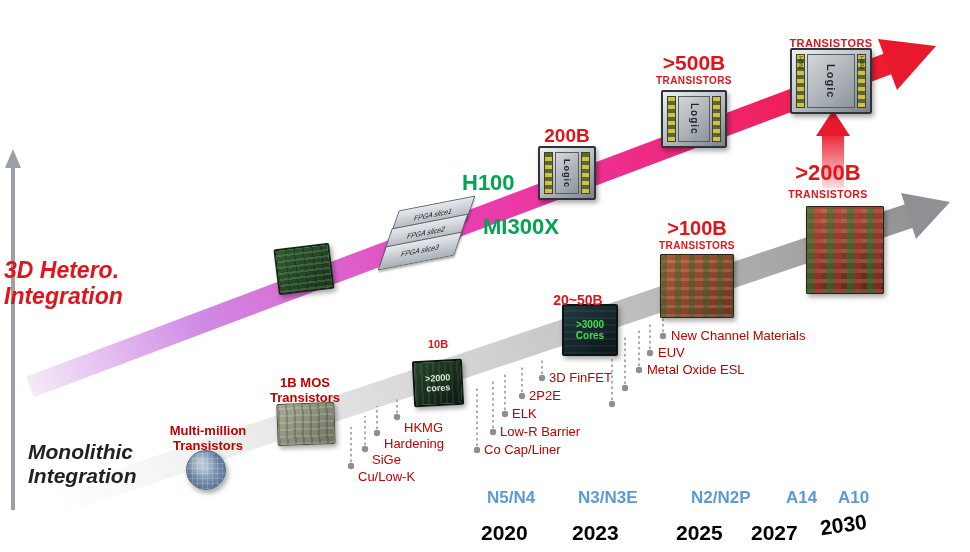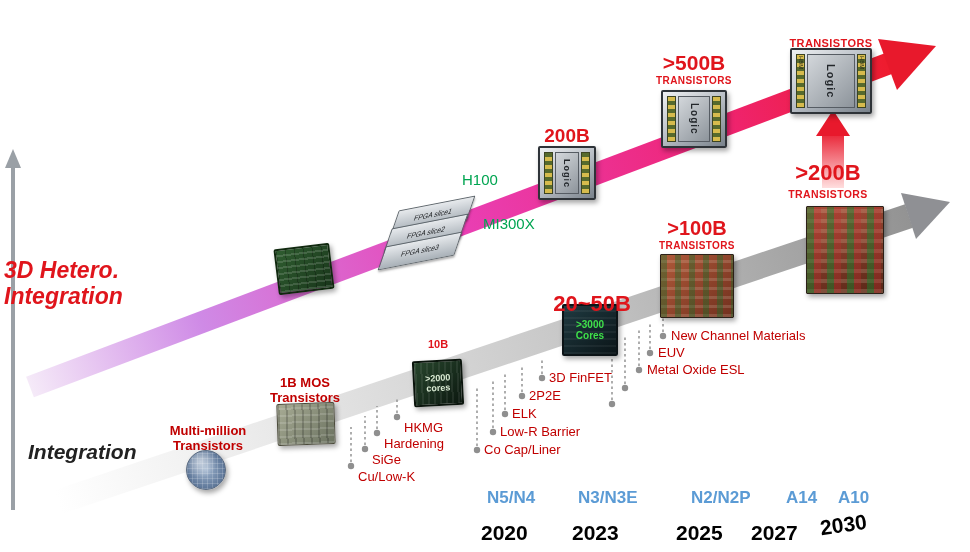--- a/index.html
+++ b/index.html
@@ -9,21 +9,21 @@
   html,body{background:#fff}
   #stage{
     position:relative;width:970px;height:552px;background:#fff;overflow:hidden;
     font-family:"Liberation Sans",sans-serif;
   }
   #layer-svg{position:absolute;left:0;top:0;z-index:1}
   .txt{position:absolute;z-index:3;line-height:1}
   .tech{color:var(--red_dark);font-size:13px;white-space:nowrap}
   .red-big{color:var(--red);font-weight:bold;text-align:center}
   .red-sub{color:var(--red);font-weight:bold;text-align:center;letter-spacing:.4px}
-  .green-big{color:var(--green);font-weight:normal;font-size:15px}
+  .green-big{color:var(--green);font-weight:bold;font-size:22px}
   .blue-node{color:var(--blue);font-weight:bold;font-size:17px}
   .year{color:#000;font-weight:bold;font-size:21px;white-space:nowrap}
   .track-label{font-weight:bold;font-style:italic;line-height:1.12;white-space:nowrap}
   .small-red{color:var(--red_dark);font-weight:600;font-size:13px;text-align:center;line-height:1.12}
 
   
   .chip{position:absolute;z-index:2;box-shadow:2px 3px 5px rgba(0,0,0,.35)}
   .wafer{width:40px;height:40px;border-radius:50%;border:1px solid #5a6a80;
     background:
       radial-gradient(circle at 35% 28%, rgba(255,255,255,.55), transparent 45%),
@@ -204,20 +204,21 @@
   </div>
 
   <div class="chip die-100b" style="left:660px;top:254px"></div>
   <div class="chip die-200b" style="left:806px;top:206px"></div>
 
   <div class="txt track-label" style="left:4px;top:258px;font-size:23px;color:var(--red)">
     <div>3D Hetero.</div>
     <div>Integration</div>
   </div>
   <div class="txt track-label" style="left:28px;top:440px;font-size:21px;color:#222">
+    <div>Monolithic</div>
     <div>Integration</div>
   </div>
 
   <div class="txt green-big" style="left:462px;top:172px">H100</div>
   <div class="txt green-big" style="left:483px;top:216px">MI300X</div>
 
   <div class="txt red-big" style="left:525px;top:126px;width:84px;font-size:19px">200B</div>
 
   <div class="txt red-big" style="left:644px;top:52px;width:100px;font-size:21px">&gt;500B</div>
   <div class="txt red-sub" style="left:644px;top:76px;width:100px;font-size:10px">TRANSISTORS</div>
@@ -227,21 +228,21 @@
   <div class="txt small-red" style="left:158px;top:424px;width:100px">
     <div>Multi-million</div>
     <div>Transistors</div>
   </div>
   <div class="txt small-red" style="left:260px;top:376px;width:90px">
     <div>1B MOS</div>
     <div>Transistors</div>
   </div>
 
   <div class="txt red-big" style="left:413px;top:339px;width:50px;font-size:11px">10B</div>
-  <div class="txt red-big" style="left:550px;top:293px;width:84px;font-size:22px">20~50B</div>
+  <div class="txt red-big" style="left:536px;top:293px;width:84px;font-size:14px">20~50B</div>
 
   <div class="txt red-big" style="left:647px;top:218px;width:100px;font-size:20px">&gt;100B</div>
   <div class="txt red-sub" style="left:647px;top:241px;width:100px;font-size:10px">TRANSISTORS</div>
 
   <div class="txt red-big" style="left:773px;top:162px;width:110px;font-size:22px">&gt;200B</div>
   <div class="txt red-sub" style="left:773px;top:189px;width:110px;font-size:10.5px">TRANSISTORS</div>
 
   <div class="txt tech" style="left:358px;top:470px">Cu/Low-K</div>
   <div class="txt tech" style="left:372px;top:453px">SiGe</div>
   <div class="txt tech" style="left:384px;top:437px">Hardening</div>

